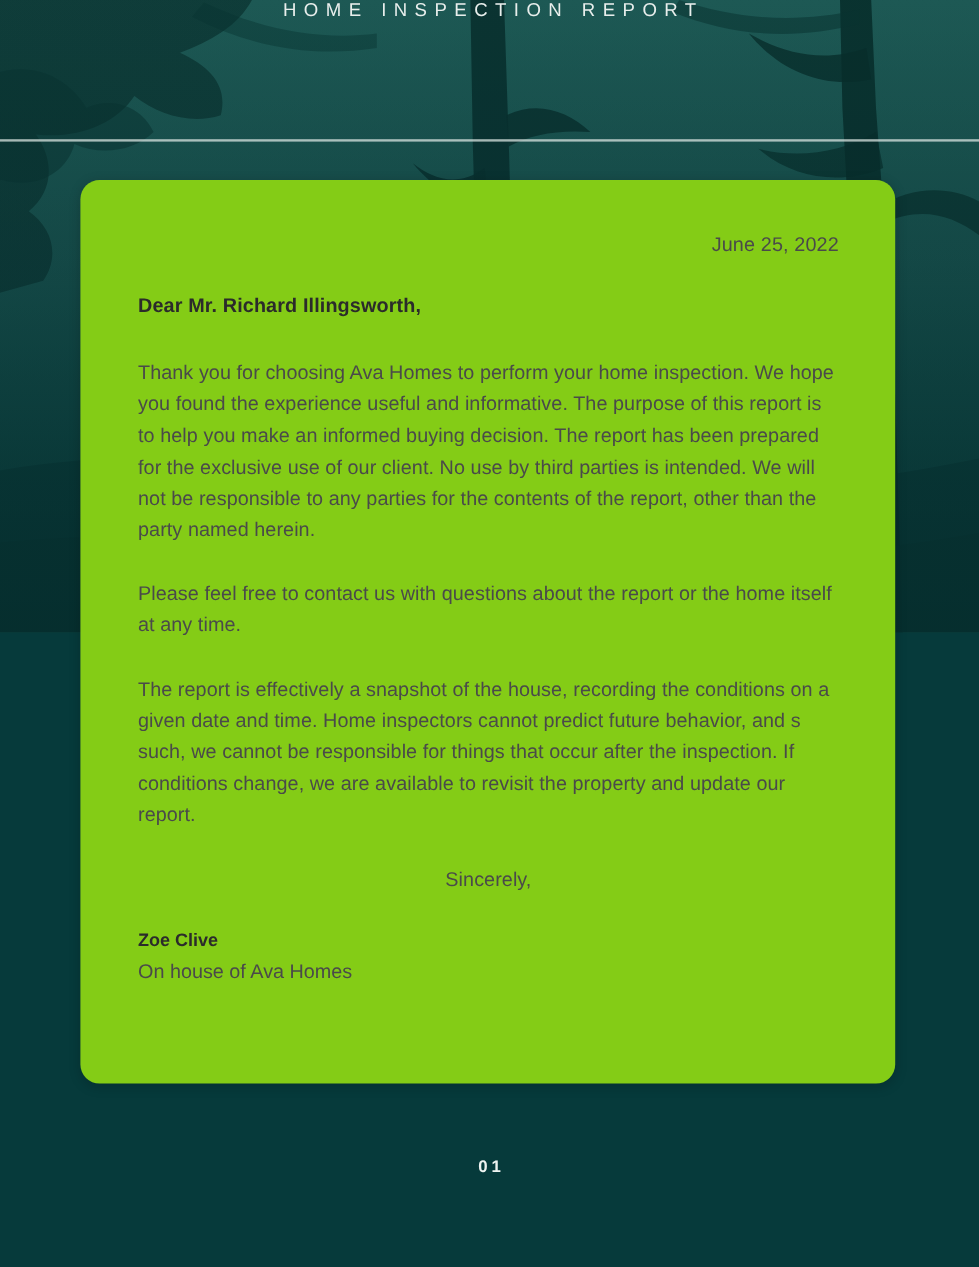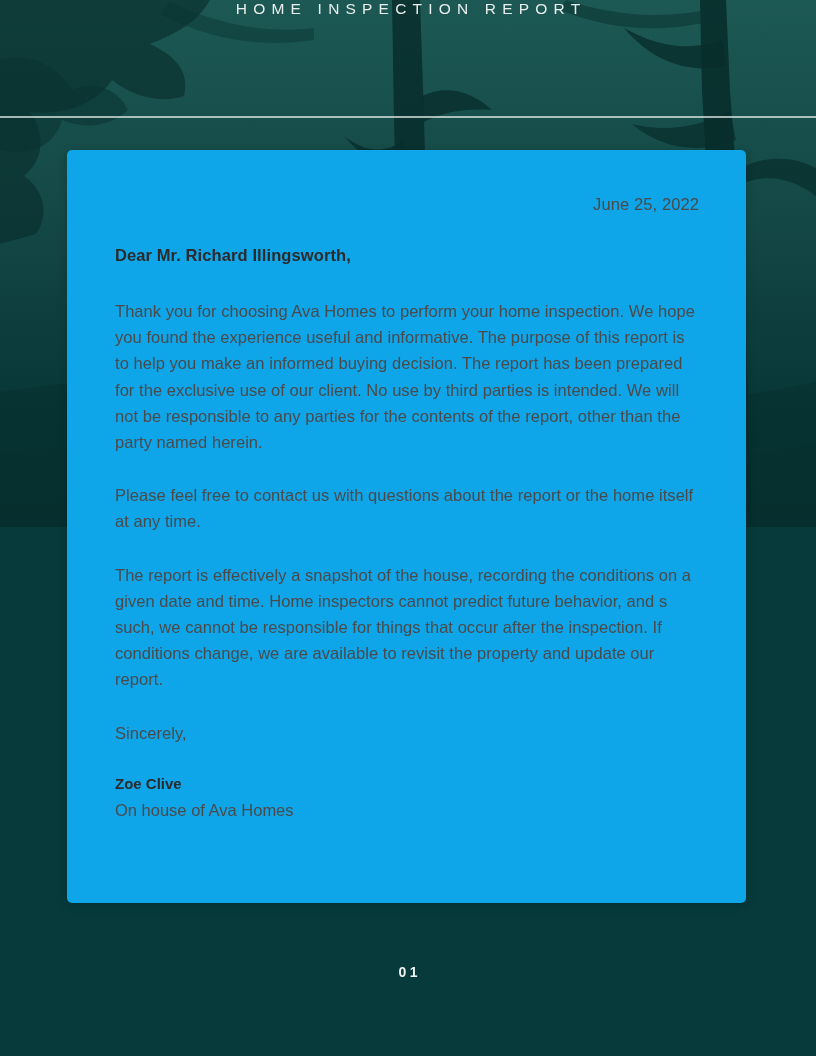--- a/index.html
+++ b/index.html
@@ -68,22 +68,22 @@
     width: 816px; height: 2px;
     background: rgba(226,235,232,0.72);
     z-index: 6;
   }
 
   
   .card {
     position: absolute;
     left: 67px; top: 150px;
     width: 679px; height: 753px;
-    background: #0ea5e9;
-    border-radius: 5px;
+    background: #84cc16;
+    border-radius: 16px;
     z-index: 7;
     box-shadow: 0 2px 10px rgba(0,0,0,0.18);
   }
   .card-inner {
     position: absolute;
     left: 48px; top: 0;
     width: 584px;
     height: 100%;
   }
   .letter-date {
@@ -106,21 +106,21 @@
     margin: 0 0 33px 0;
     letter-spacing: 0.1px;
   }
   .para {
     color: #4a4a4a;
     font-size: 16.5px;
     line-height: 26.2px;
     margin: 0 0 27px 0;
     letter-spacing: 0.05px;
   }
-  .para.tight { margin-bottom: 25px; }
+  .para.tight { margin-bottom: 25px; text-align: center; }
   .sign-name {
     color: #2b2b2b;
     font-size: 15px;
     font-weight: bold;
     margin: 0;
     line-height: 26.2px;
   }
   .sign-role {
     color: #4a4a4a;
     font-size: 16.5px;

